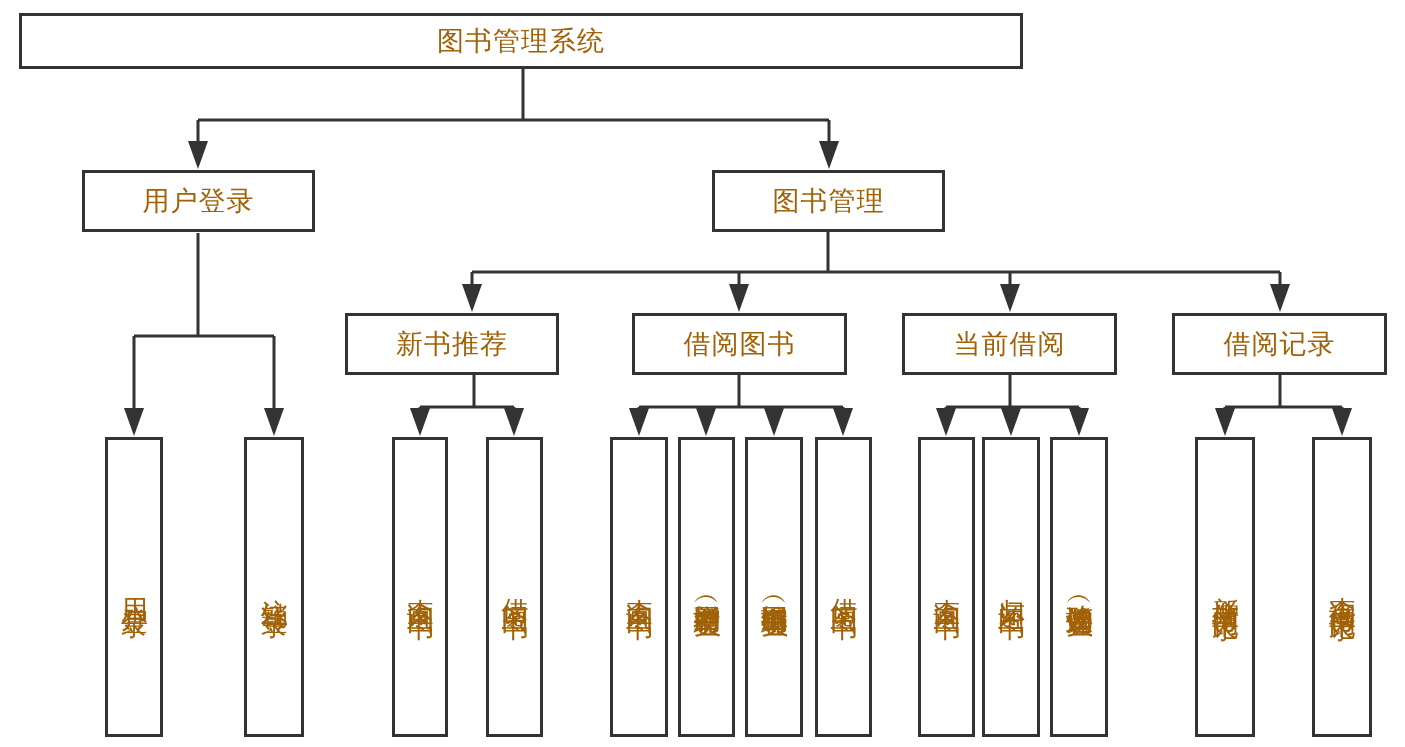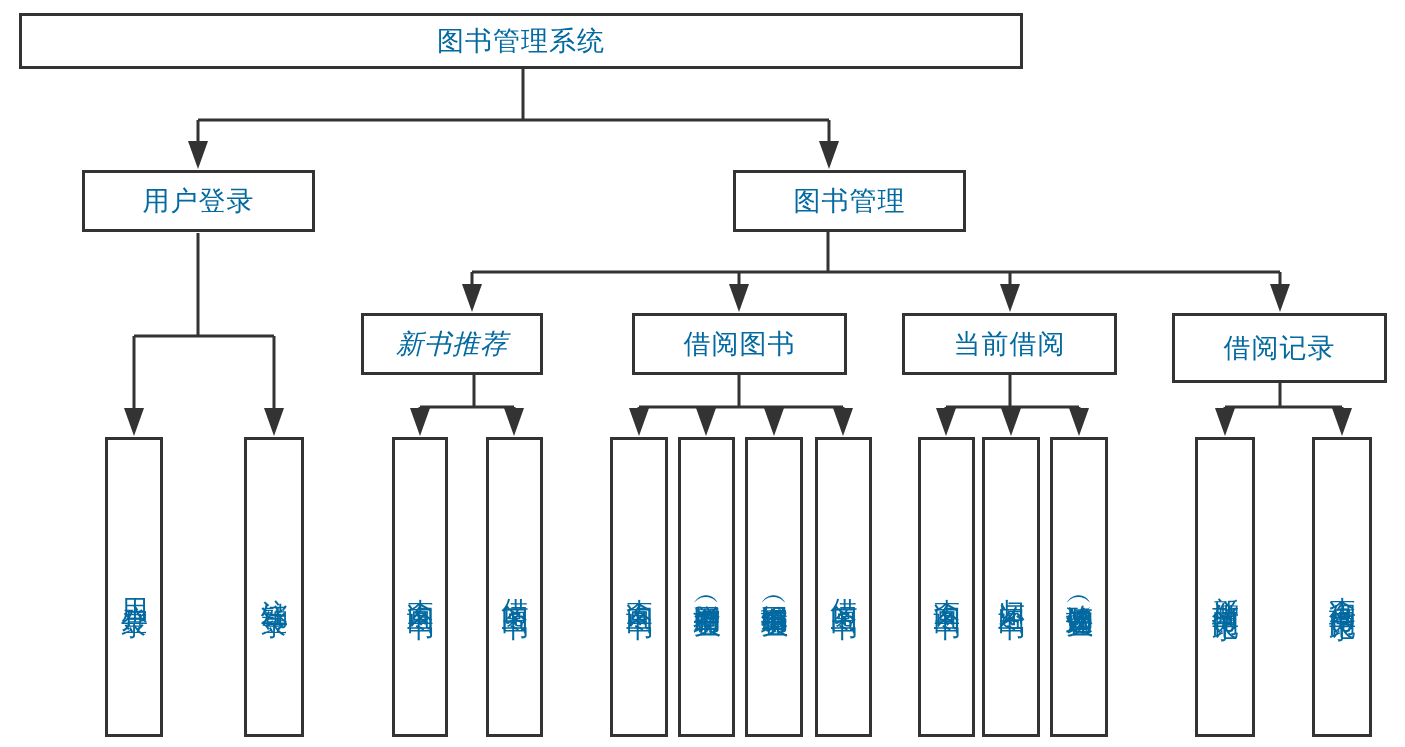--- a/index.html
+++ b/index.html
@@ -18,21 +18,21 @@
     z-index: 1;
   }
   .hnode, .vnode {
     position: absolute;
     box-sizing: border-box;
     background: #ffffff;
     border: 3px solid #333333;
     display: flex;
     align-items: center;
     justify-content: center;
-    color: #0369a1;
+    color: #a16207;
     z-index: 2;
   }
   .hnode { font-size: 27px; letter-spacing: 1px; }
   .vnode { top: 437px; height: 300px; font-size: 27px; }
   .vnode .vlabel {
     writing-mode: vertical-rl;
     text-orientation: mixed;
     letter-spacing: 5px;
     line-height: 1;
     white-space: nowrap;
@@ -95,34 +95,34 @@
     </g>
   </svg>
 
   <div class="hnode" style="left:19px; top:13px; width:1004px; height:56px;">
     <span>图书管理系统</span>
   </div>
 
   <div class="hnode" style="left:82px; top:170px; width:233px; height:62px;">
     <span>用户登录</span>
   </div>
-  <div class="hnode" style="left:712px; top:170px; width:233px; height:62px;margin-left:21px;">
+  <div class="hnode" style="left:712px; top:170px; width:233px; height:62px;">
     <span>图书管理</span>
   </div>
 
-  <div class="hnode" style="left:361px; top:313px; width:182px; height:62px;font-style:italic;">
+  <div class="hnode" style="left:345px; top:313px; width:214px; height:62px;">
     <span>新书推荐</span>
   </div>
   <div class="hnode" style="left:632px; top:313px; width:215px; height:62px;">
     <span>借阅图书</span>
   </div>
   <div class="hnode" style="left:902px; top:313px; width:215px; height:62px;">
     <span>当前借阅</span>
   </div>
-  <div class="hnode" style="left:1172px; top:313px; width:215px; height:70px;">
+  <div class="hnode" style="left:1172px; top:313px; width:215px; height:62px;">
     <span>借阅记录</span>
   </div>
 
   <div class="vnode" style="left:105px; width:58px;">
     <span class="vlabel">用户登录</span>
   </div>
   <div class="vnode" style="left:244px; width:60px;">
     <span class="vlabel">注销登录</span>
   </div>
 

